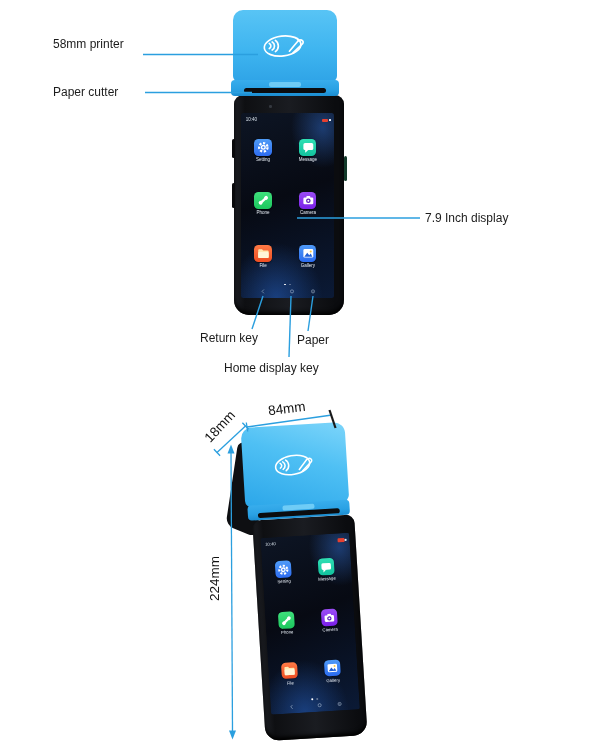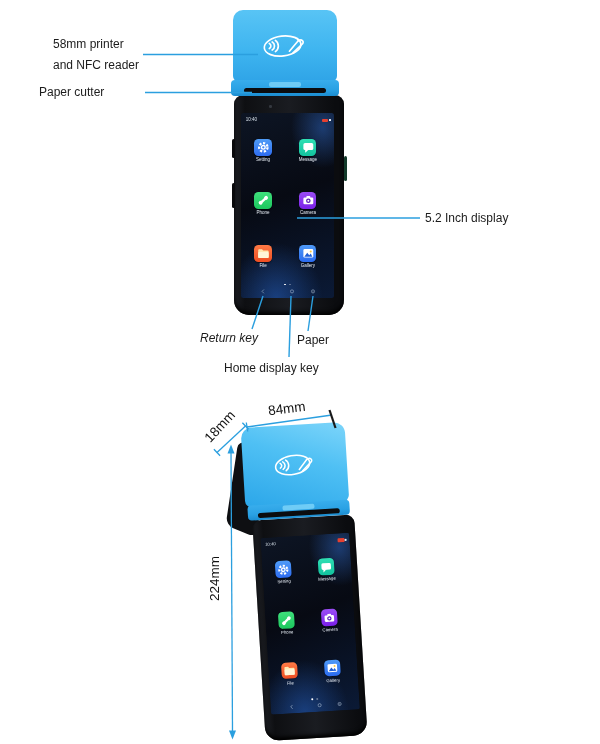--- a/index.html
+++ b/index.html
@@ -68,25 +68,24 @@
   .rot18{transform:rotate(-47deg);}
   .rot224{transform:rotate(-90deg);}
 </style>
 </head>
 <body>
 
 <div class="stage">
 
   <div class="lbl" style="left:53px;top:34px;">
     <div>58mm printer</div>
-    <div>and NFC reader</div>
-  </div>
-  <div class="lbl" style="left:39px;top:82px;">Paper cutter</div>
-  <div class="lbl" style="left:425px;top:208px;">5.2 Inch display</div>
-  <div class="lbl" style="left:200px;top:328px;font-style:italic;">Return key</div>
+  </div>
+  <div class="lbl" style="left:53px;top:82px;">Paper cutter</div>
+  <div class="lbl" style="left:425px;top:208px;">7.9 Inch display</div>
+  <div class="lbl" style="left:200px;top:328px;">Return key</div>
   <div class="lbl" style="left:297px;top:330px;">Paper</div>
   <div class="lbl" style="left:224px;top:358px;">Home display key</div>
 
   <div class="dim rot84" style="left:268px;top:401px;">84mm</div>
   <div class="dim rot18" style="left:201px;top:419px;">18mm</div>
   <div class="dim rot224" style="left:188px;top:571px;width:52px;text-align:center;">224mm</div>
 
   <div class="body1"></div>
   <div class="sidebtn b1a"></div>
   <div class="sidebtn b1b"></div>

